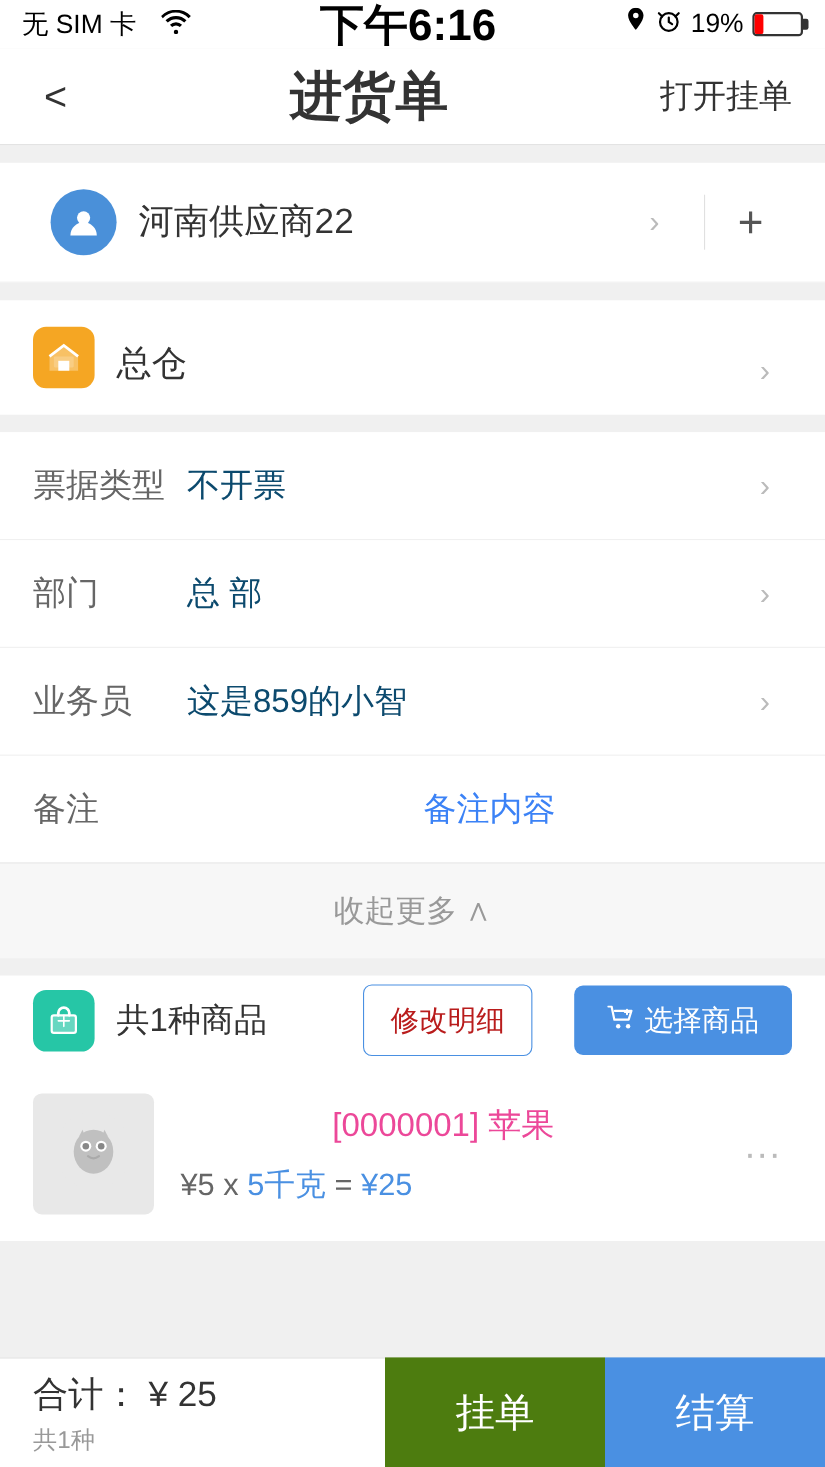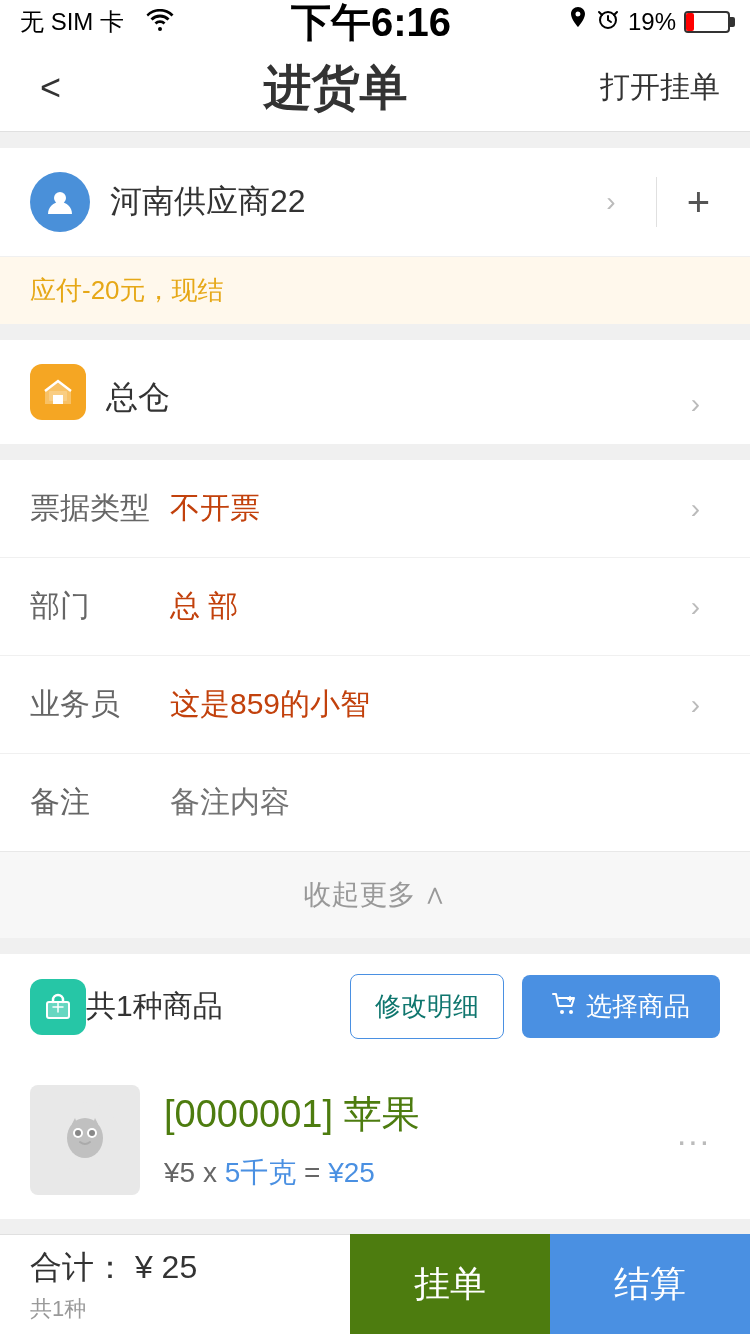--- a/index.html
+++ b/index.html
@@ -71,21 +71,21 @@
     
     .section {
       background: #fff;
       margin-bottom: 16px;
     }
 
     
     .supplier-row {
       display: flex;
       align-items: center;
-      padding: 24px 30px;
+      padding: 24px 46px;
       border-bottom: 1px solid #f0f0f0;
     }
     .supplier-avatar {
       width: 60px; height: 60px;
       background: #4a90d9;
       border-radius: 50%;
       display: flex; align-items: center; justify-content: center;
       color: #fff;
       font-size: 28px;
       margin-right: 20px;
@@ -154,62 +154,64 @@
     }
     .form-label {
       font-size: 30px;
       color: #666;
       width: 140px;
       flex-shrink: 0;
     }
     .form-value {
       flex: 1;
       font-size: 30px;
-      color: #c2410c;
+      color: #0c4a6e;
     }
     .form-placeholder {
-      color: #737373;
+      color: #3b82f6;
+      text-align: center;
     }
 
     
     .collapse-bar {
       background: #f7f7f7;
       text-align: center;
       padding: 24px;
       font-size: 28px;
       color: #999;
       cursor: pointer;
       border-top: 1px solid #e8e8e8;
     }
 
     
     .product-header {
       background: #fff;
       display: flex;
       align-items: center;
-      padding: 20px 30px;
+      padding: 8px 30px;
+      gap: 20px;
       justify-content: space-between;
     }
     .product-icon {
       width: 56px; height: 56px;
       background: #26c6a6;
       border-radius: 12px;
       display: flex; align-items: center; justify-content: center;
       color: #fff;
       font-size: 22px;
       flex-shrink: 0;
     }
     .product-count {
       flex: 1;
       font-size: 30px;
       color: #333;
     }
     .btn-outline {
       border: 1.5px solid #4a90e2;
-      color: #0f766e;
+      color: #b91c1c;
       background: #fff;
       border-radius: 8px;
       padding: 14px 24px;
       font-size: 26px;
       cursor: pointer;
     }
     .btn-solid {
       background: #4a90e2;
       color: #fff;
       border: none;
@@ -240,23 +242,24 @@
       flex-shrink: 0;
       overflow: hidden;
     }
     .owl-logo {
       font-size: 40px;
       color: #999;
       line-height: 1;
     }
     .product-info { flex: 1; }
     .product-name {
-      font-size: 38px;
-      color: #4d7c0f;
+      font-size: 30px;
+      color: #ec4899;
       margin-bottom: 14px;
+      text-align: center;
     }
     .product-price {
       font-size: 28px;
       color: #666;
     }
     .price-highlight { color: #4a90e2; }
     .more-btn {
       color: #bbb;
       font-size: 34px;
       cursor: pointer;
@@ -360,21 +363,20 @@
       <svg width="32" height="32" viewBox="0 0 32 32" fill="none">
         <circle cx="16" cy="12" r="6" fill="#fff"></circle>
         <path d="M4 28c0-6.6 5.4-12 12-12s12 5.4 12 12" fill="#fff"></path>
       </svg>
     </div>
     <span class="supplier-name">河南供应商22</span>
     <span class="chevron-right">›</span>
     <div class="supplier-divider"></div>
     <span class="add-btn">+</span>
   </div>
-  <div class="notice-banner">应付-20元，现结</div>
 </div>
 
 <div class="section">
   <div class="warehouse-row">
     <div class="warehouse-icon">
       <svg width="30" height="30" viewBox="0 0 30 30" fill="none">
         <path d="M2 14L15 4l13 10v13H2z" fill="#fff" opacity="0.3"></path>
         <path d="M2 14L15 4l13 10" stroke="#fff" stroke-width="2.5"></path>
         <rect x="10" y="18" width="10" height="9" fill="#fff"></rect>
         <rect x="6" y="14" width="18" height="10" rx="1" fill="#fff" opacity="0.2"></rect>

